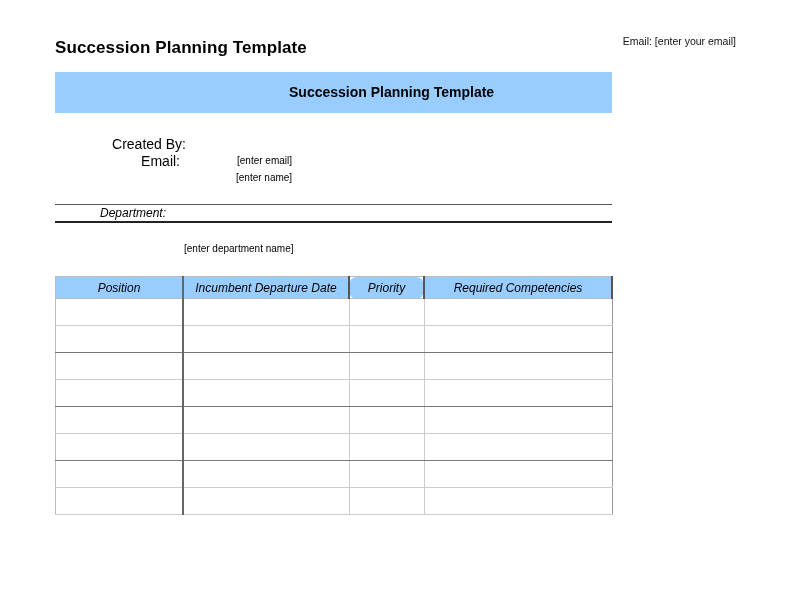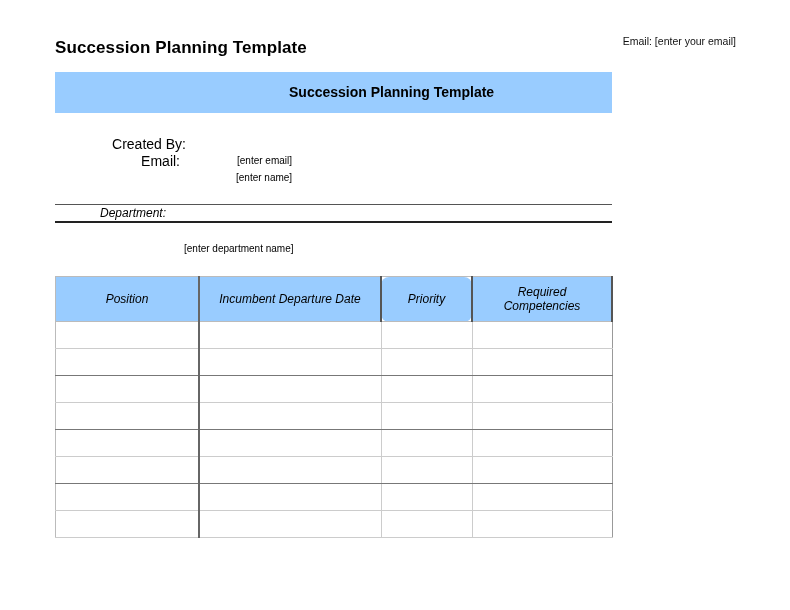--- a/index.html
+++ b/index.html
@@ -8,21 +8,21 @@
   .plan-meta { position: absolute; right: 54px; top: 35px; text-align: right; font-size: 10.5px; line-height: 13px; color: #111; }
   .banner { position: absolute; left: 55px; top: 72px; width: 557px; height: 41px; background: #99ccff; }
   .banner-title { position: absolute; left: 234px; top: 12px; font-size: 14px; font-weight: bold; }
   .info-label { position: absolute; font-size: 14px; text-align: right; width: 125px; }
   .info-value { position: absolute; font-size: 10px; }
   .dept-line-top { position: absolute; left: 55px; top: 204px; width: 557px; height: 1px; background: #555; }
   .dept-line-bottom { position: absolute; left: 55px; top: 221px; width: 557px; height: 2px; background: #222; }
   .dept-label { position: absolute; left: 100px; top: 206px; font-size: 12px; font-style: italic; }
   .dept-value { position: absolute; left: 184px; top: 207px; font-size: 10px; margin-top: 36px; }
   table.succession { position: absolute; left: 55px; top: 276px; border-collapse: collapse; table-layout: fixed; width: 558px; }
-  table.succession th { background: #99ccff; font-weight: normal; font-style: italic; font-size: 12px; height: 21px; padding: 8px; text-align: center; border-top: 1px solid #bbb; border-bottom: 1px solid #bbb; }
+  table.succession th { background: #99ccff; font-weight: normal; font-style: italic; font-size: 12px; height: 21px; padding: 0; text-align: center; border-top: 1px solid #bbb; border-bottom: 1px solid #bbb; }
   table.succession td { height: 26px; padding: 0; border-bottom: 1px solid #ccc; }
   table.succession tr.dark td { border-bottom: 1px solid #777; }
   .c1 { width: 126px; border-left: 1px solid #bbb; border-right: 2px solid #666; }
   .c2 { width: 164px; border-right: 1px solid #ccc; }
   .c3 { width: 73px; border-right: 1px solid #ccc; }
   .c4 { border-right: 1px solid #999; }
   th.c2 { border-right: 2px solid #555; }
   th.c3 { border-right: 2px solid #555; border-radius: 8px; }
   th.c4 { border-right: 2px solid #555; }
 </style>

